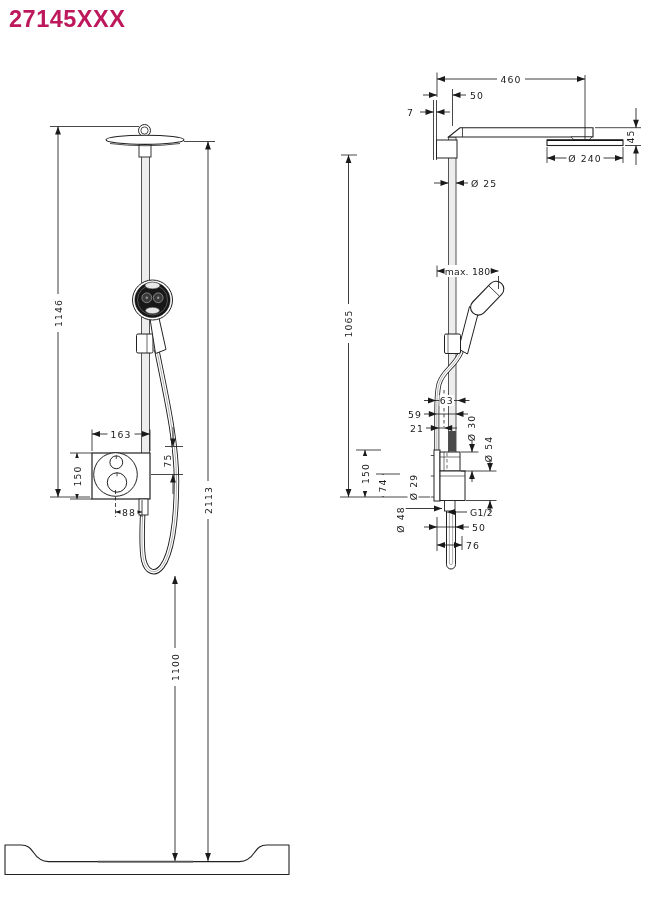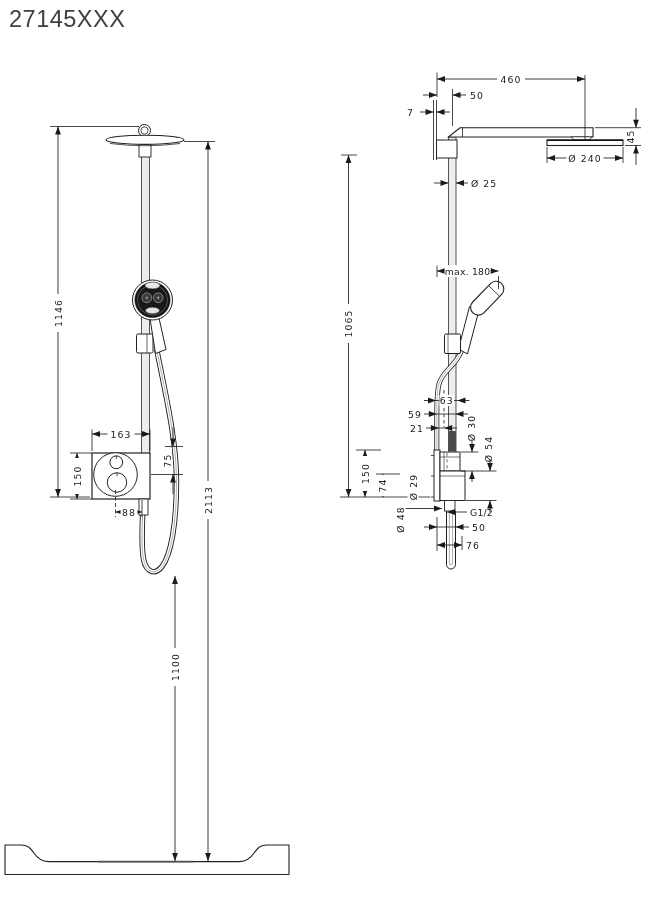--- a/index.html
+++ b/index.html
@@ -1,18 +1,18 @@
 <!DOCTYPE html>
 <html><head>
 <meta charset="utf-8">
 <style>
   html,body{margin:0;padding:0;background:#fff;}
   body{width:660px;height:916px;position:relative;font-family:"Liberation Sans",sans-serif;}
   #title{position:absolute;top:6px;left:9px;font-family:"Liberation Sans",sans-serif;
-         font-size:23.5px;font-weight:normal;letter-spacing:.5px;color:#404040;margin:0;}
+         font-size:23.5px;font-weight:bold;letter-spacing:.5px;color:#be185d;margin:0;}
   svg{position:absolute;left:0;top:0;}
   .dim{font-family:"DejaVu Sans",sans-serif;font-size:9.3px;letter-spacing:1.05px;
        fill:#1a1a1a;text-anchor:middle;dominant-baseline:central;}
   .s{letter-spacing:.2px;}
   .as{text-anchor:start;}
   .ae{text-anchor:end;}
   .ln{stroke:#1a1a1a;stroke-width:.85;fill:none;}
   .ext{stroke:#1a1a1a;stroke-width:.8;fill:none;}
   .out{stroke:#222;fill:#fff;}
   .bg{fill:#fff;stroke:none;}

